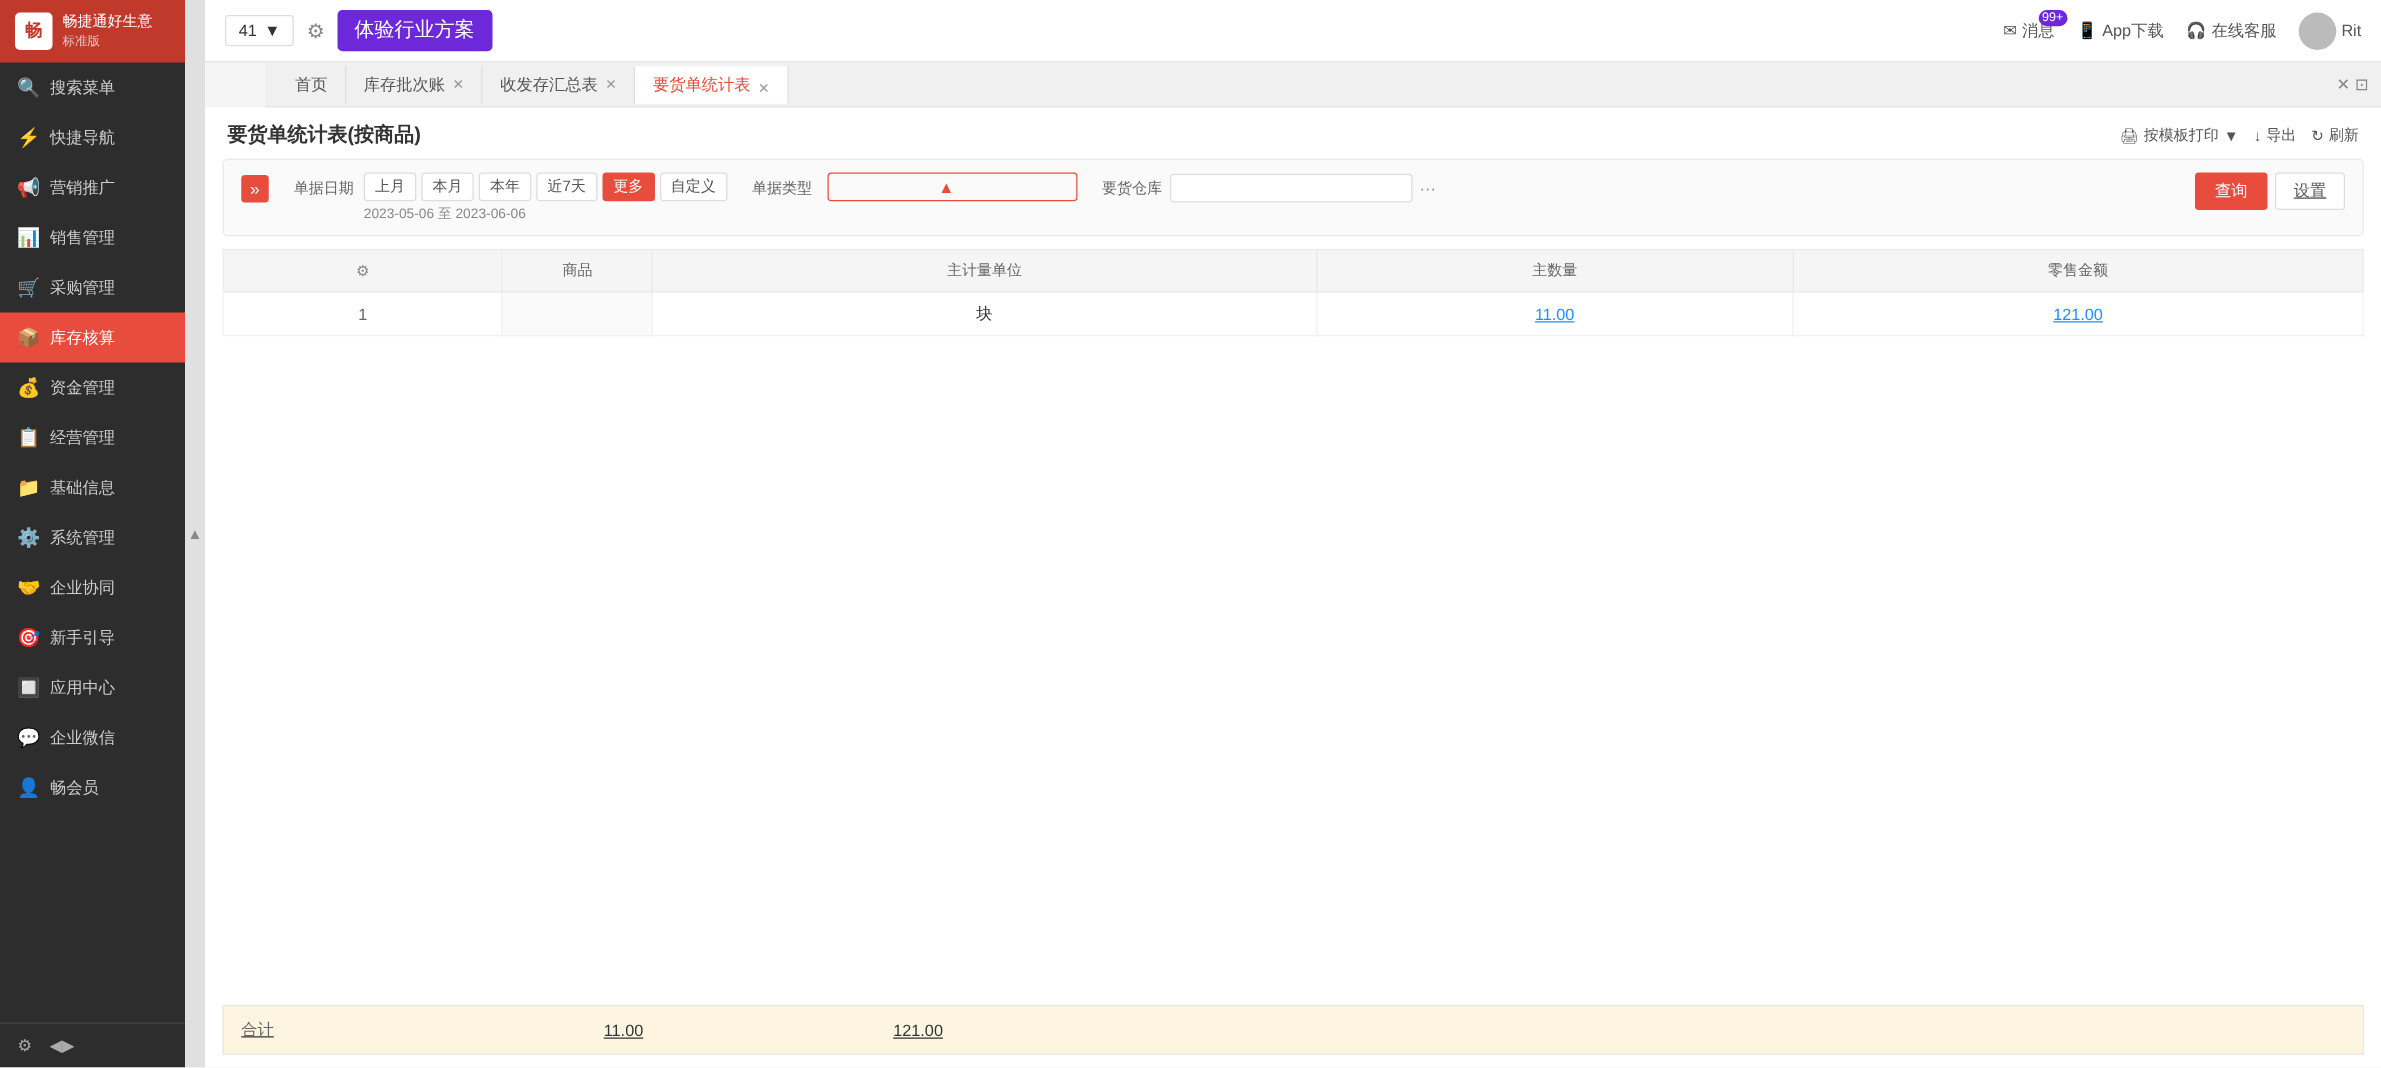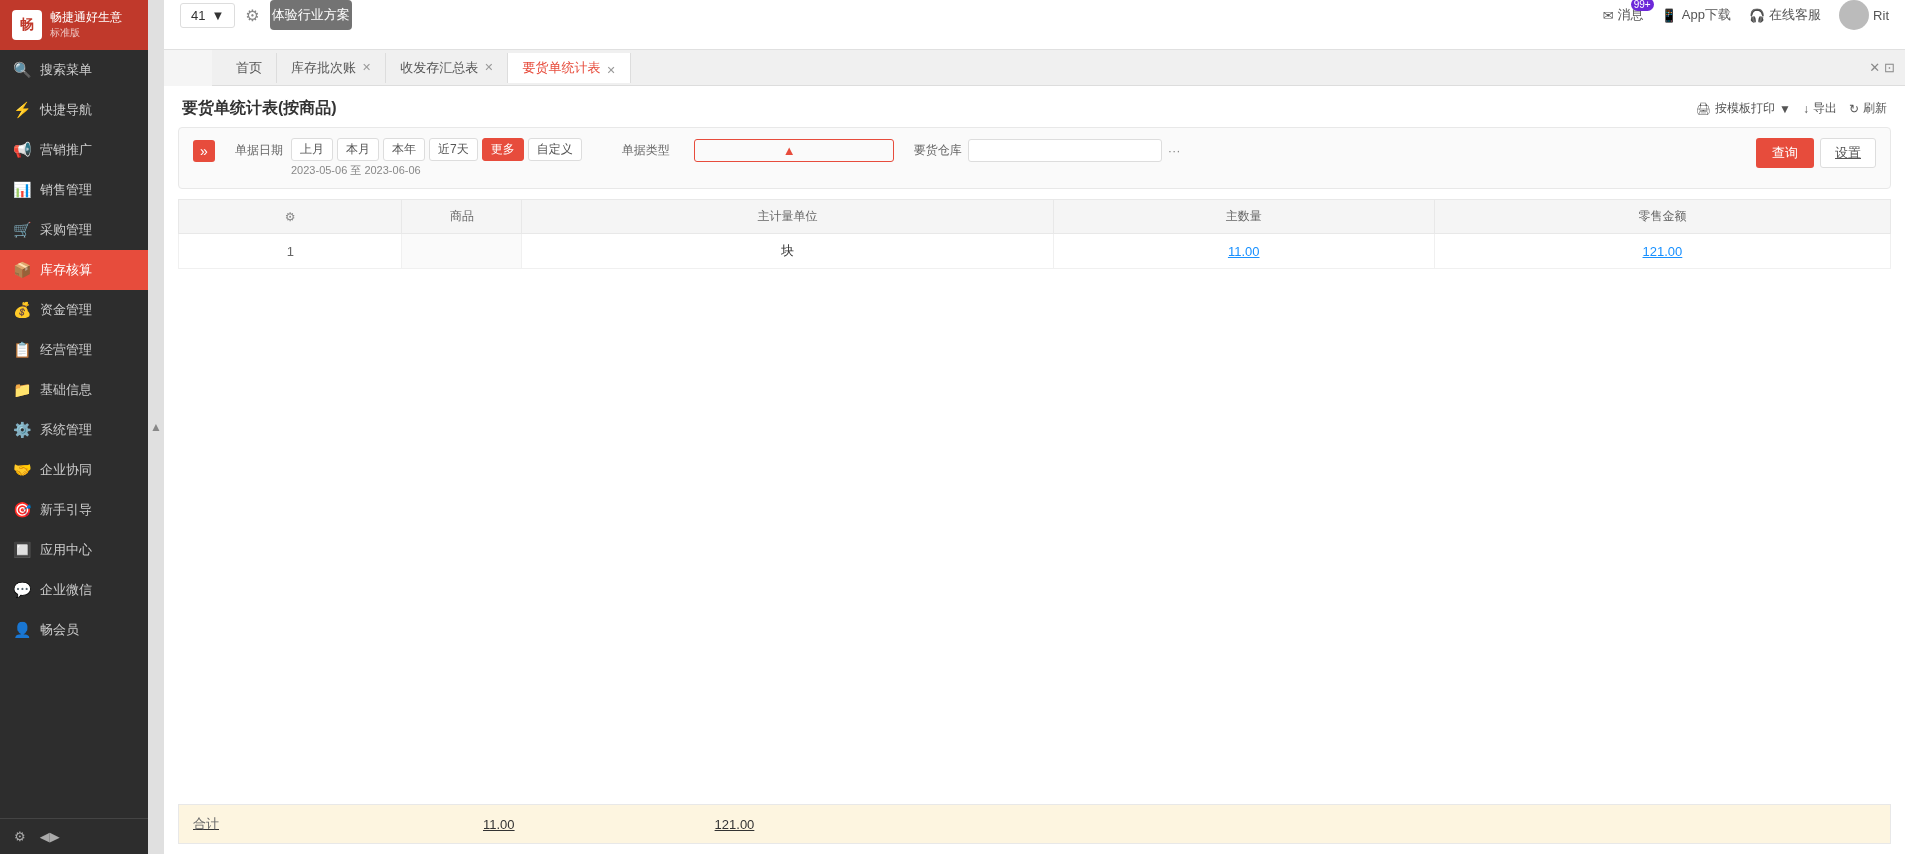--- a/index.html
+++ b/index.html
@@ -61,33 +61,33 @@
 
     
     .main { flex: 1; display: flex; flex-direction: column; overflow: hidden; }
 
     
     .topbar {
       background: #fff;
       border-bottom: 1px solid #e0e0e0;
       padding: 0 16px;
       height: 50px;
-      display: flex; align-items: flex-start; justify-content: space-between;
+      display: flex; align-items: center; justify-content: space-between;
     }
     .topbar-left { display: flex; align-items: center; gap: 10px; }
     .topbar-selector {
       border: 1px solid #ddd; border-radius: 3px;
       padding: 4px 10px; font-size: 13px; color: #333;
       display: flex; align-items: center; gap: 6px; cursor: pointer;
     }
     .topbar-gear { color: #888; cursor: pointer; font-size: 16px; }
     .btn-industry {
-      background: #737373; color: #fff;
+      background: #6d28d9; color: #fff;
       border: none; border-radius: 4px;
-      padding: 6px 2px; font-size: 13px; cursor: pointer;
+      padding: 6px 14px; font-size: 16px; cursor: pointer;
     }
     .topbar-right { display: flex; align-items: center; gap: 18px; }
     .topbar-right-item { display: flex; align-items: center; gap: 4px; color: #555; font-size: 13px; cursor: pointer; position: relative; }
     .badge {
       background: #6d28d9; color: #fff;
       border-radius: 10px; font-size: 10px;
       padding: 1px 3px; position: absolute; top: -8px; right: -10px;
     }
     .topbar-avatar { width: 30px; height: 30px; background: #bbb; border-radius: 50%; }
 
@@ -143,21 +143,21 @@
     .date-btn {
       padding: 2px 8px; font-size: 12px; color: #555;
       border: 1px solid #ddd; border-radius: 3px; cursor: pointer;
       background: #fff; white-space: nowrap;
     }
     .date-btn.more {
       background: #e74c3c; color: #fff; border-color: #e74c3c;
     }
     .date-range { font-size: 11px; color: #888; margin-top: 2px; }
 
-    .filter-type-group { display: flex; align-items: center; gap: 24px; margin-left: 20px; }
+    .filter-type-group { display: flex; align-items: flex-start; gap: 12px; }
     .filter-type-input {
       border: 1px solid #e74c3c; border-radius: 3px;
       padding: 3px 8px; font-size: 13px; color: #333;
       display: flex; align-items: center; gap: 80px; min-width: 200px;
       cursor: pointer; position: relative;
     }
     .filter-type-input .arrow { color: #e74c3c; }
 
     .filter-warehouse-group { display: flex; align-items: center; gap: 6px; }
     .filter-warehouse-input {

